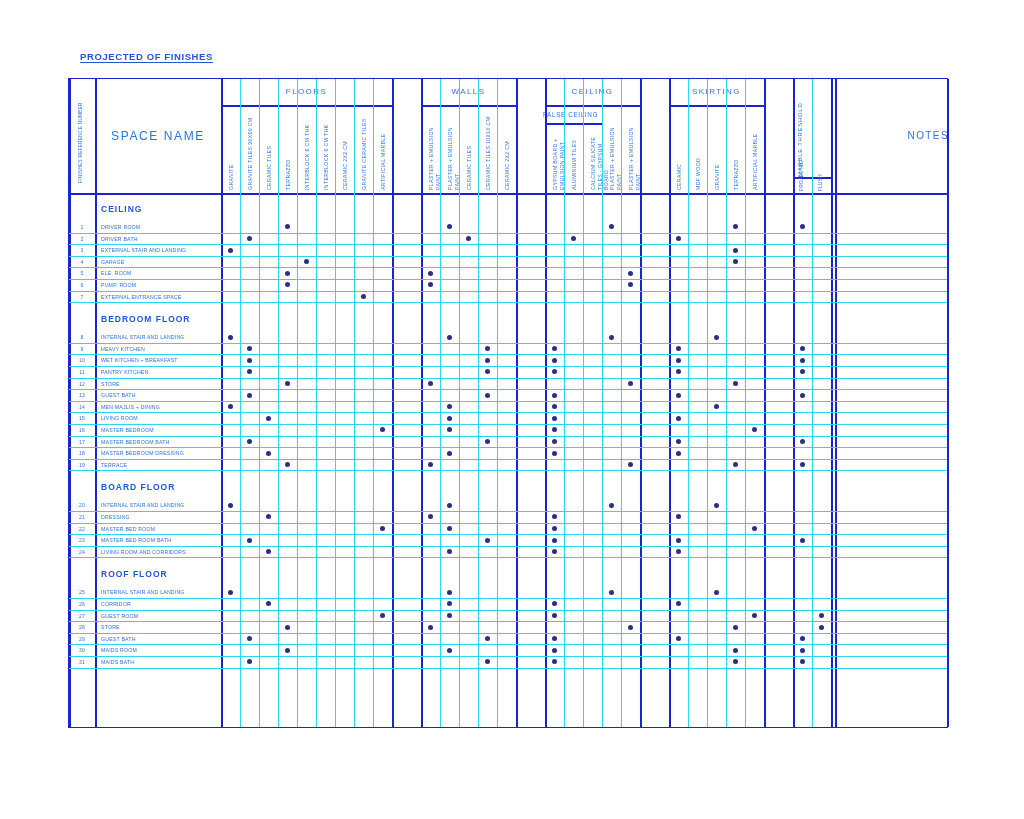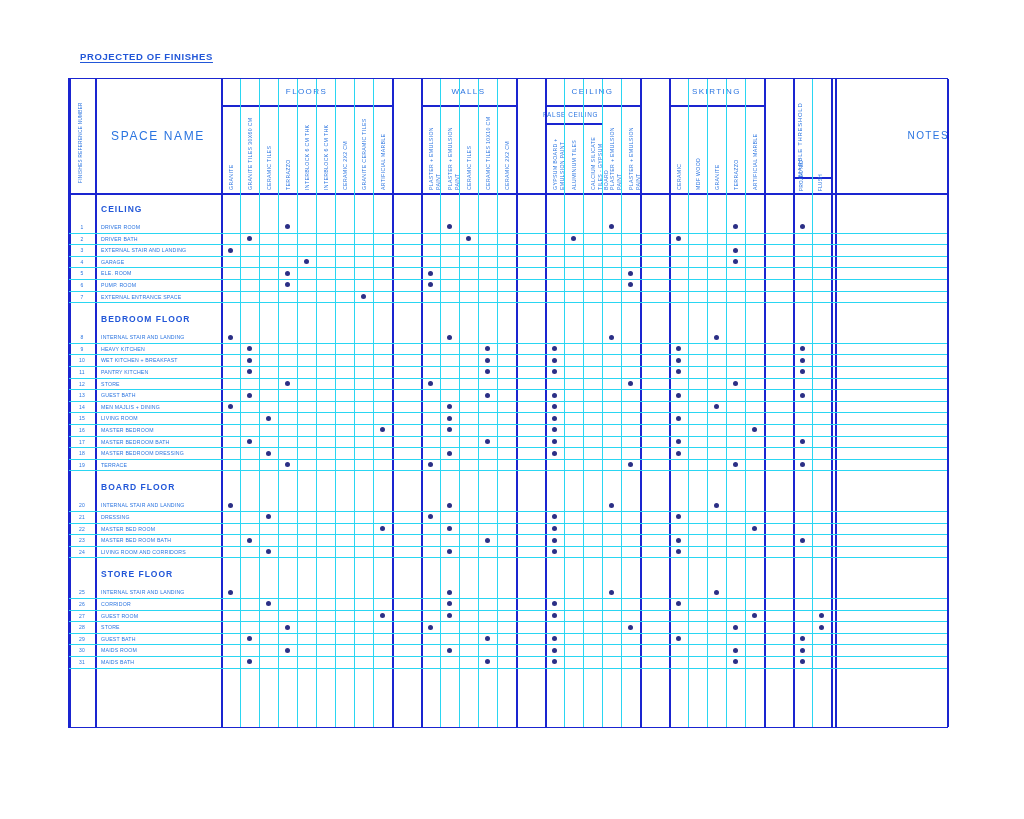--- a/index.html
+++ b/index.html
@@ -324,21 +324,21 @@
       <div class="dot" style="left: 483px; top: 458.5px;"></div>
       <div class="dot" style="left: 607px; top: 458.5px;"></div>
       <div class="dot" style="left: 731px; top: 458.5px;"></div>
       <div class="rownum" style="left: 0px; top: 469.8px;">24</div>
       <div class="rowname" style="left: 32px; top: 469.8px;">LIVING ROOM AND CORRIDORS</div>
       <div class="hline" style="top: 478.4px; left: 0px; right: 0px;"></div>
       <div class="dot" style="left: 197px; top: 470.1px;"></div>
       <div class="dot" style="left: 378px; top: 470.1px;"></div>
       <div class="dot" style="left: 483px; top: 470.1px;"></div>
       <div class="dot" style="left: 607px; top: 470.1px;"></div>
-      <div class="sect" style="left: 32px; top: 490.4px;">STORE FLOOR</div>
+      <div class="sect" style="left: 32px; top: 490.4px;">ROOF FLOOR</div>
       <div class="rownum" style="left: 0px; top: 510.4px;">25</div>
       <div class="rowname" style="left: 32px; top: 510.4px;">INTERNAL STAIR AND LANDING</div>
       <div class="hline" style="top: 519px; left: 0px; right: 0px;"></div>
       <div class="dot" style="left: 159px; top: 510.7px;"></div>
       <div class="dot" style="left: 378px; top: 510.7px;"></div>
       <div class="dot" style="left: 540px; top: 510.7px;"></div>
       <div class="dot" style="left: 645px; top: 510.7px;"></div>
       <div class="rownum" style="left: 0px; top: 522px;">26</div>
       <div class="rowname" style="left: 32px; top: 522px;">CORRIDOR</div>
       <div class="hline" style="top: 530.6px; left: 0px; right: 0px;"></div>

